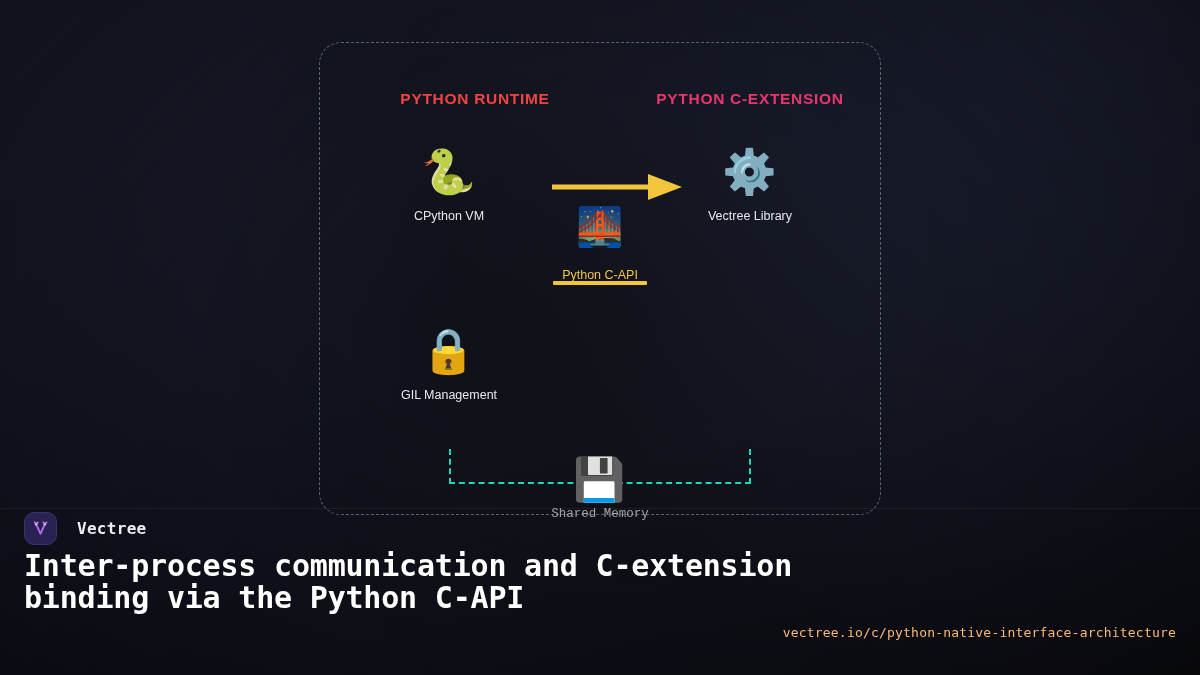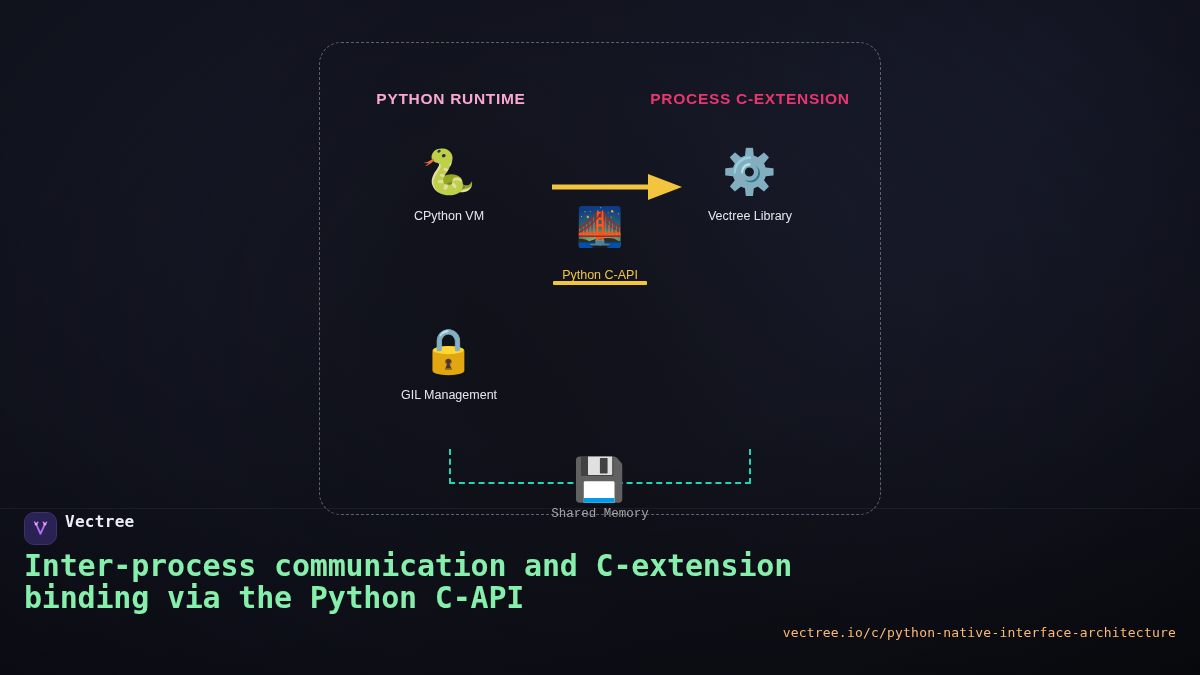--- a/index.html
+++ b/index.html
@@ -48,21 +48,21 @@
   }
 
   .col-title{
     position:absolute;
     font-size:15.5px;
     font-weight:bold;
     letter-spacing:.7px;
     white-space:nowrap;
     transform:translateX(-50%);
   }
-  .col-title.python{ left:451px; top:90px; color:#f9a8d4;text-align:right; }
+  .col-title.python{ left:475px; top:90px; color:#ef4444;text-align:right; }
   .col-title.native{ left:750px; top:90px; color:#e8376f; }
 
   
   .node{
     position:absolute;
     transform:translateX(-50%);
     text-align:center;
     width:200px;
   }
   .node .glyph{
@@ -116,21 +116,21 @@
   .node.shmem .caption{ color:#a3a3a3; margin-top:2px;font-family:Liberation Mono, monospace; }
 
   
   .footer-rule{
     position:absolute; left:0; top:508px; width:1200px; height:1px;
     background:rgba(255,255,255,0.055);
   }
 
   .brand{
     position:absolute; left:24px; top:512px;
-    display:flex; gap:8px;
+    display:flex; align-items:center; gap:20px;
   }
   .brand-logo{
     width:33px; height:33px;
     border-radius:10px;
     background:#2a2252;
     border:1px solid #3b3270;
     display:flex; align-items:center; justify-content:center;
   }
   .brand-name{
     font-family:"DejaVu Sans Mono", monospace;
@@ -142,21 +142,21 @@
 
   .headline{
     position:absolute;
     left:24px; top:550px;
     width:770px;
     font-family:"DejaVu Sans Mono", monospace;
     font-size:30px;
     font-weight:bold;
     line-height:32px;
     letter-spacing:-0.2px;
-    color:#86efac;
+    color:#ffffff;
   }
 
   .url{
     position:absolute;
     right:24px; top:625px;
     font-family:"DejaVu Sans Mono", monospace;
     font-size:13px;
     color:#fdba74;
     letter-spacing:.2px;
     margin-left:7px;
@@ -168,21 +168,21 @@
 <div class="bg-base"></div>
 <div class="bg-vignette"></div>
 
 <div class="stage">
 
 
   <div class="process-box"></div>
 
   <div class="col-title python">PYTHON RUNTIME</div>
 
-  <div class="col-title native">PROCESS C-EXTENSION</div>
+  <div class="col-title native">PYTHON C-EXTENSION</div>
 
   <div class="node cpython">
     <span class="glyph">🐍</span>
     <span class="caption">CPython VM</span>
   </div>
 
   <div class="node sharedlib">
     <span class="glyph">⚙️</span>
     <span class="caption">Vectree Library</span>
   </div>

